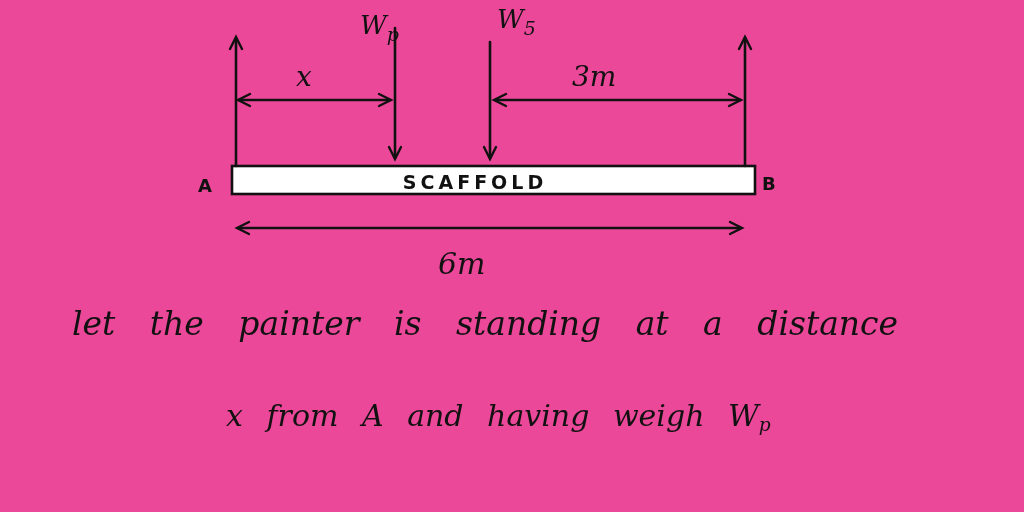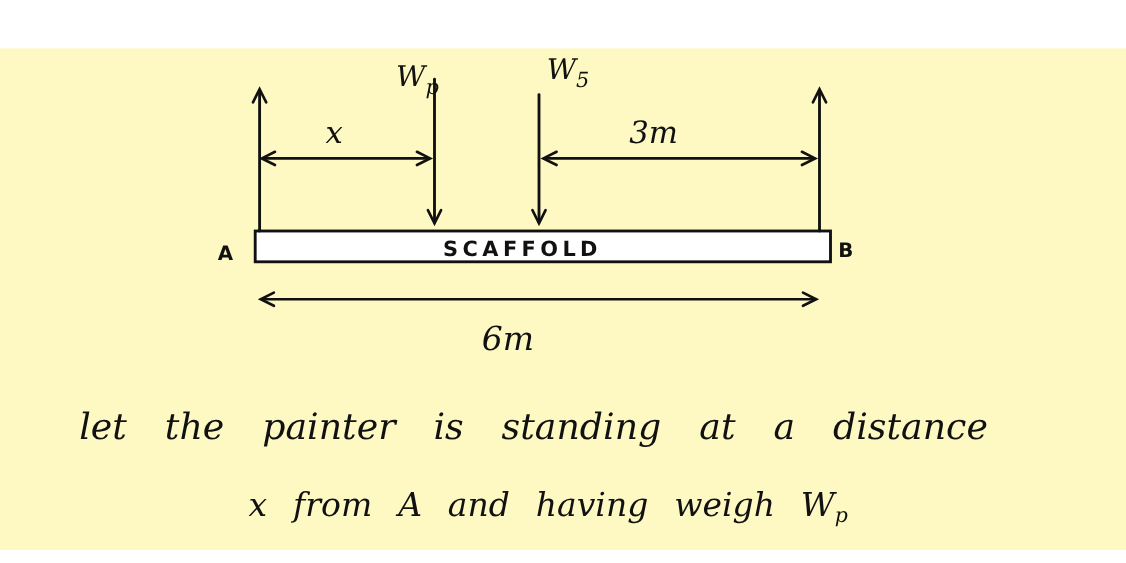--- a/index.html
+++ b/index.html
@@ -1,24 +1,23 @@
 <!DOCTYPE html>
 <html><head>
 <meta charset="utf-8">
 <style>
   html, body { margin: 0; padding: 0; background: #ffffff; }
   .page {
     position: relative;
     width: 1024px;
-    height: 456px;
-    background: #fef9c3;
+    height: 512px;
+    background: #ec4899;
     overflow: hidden;
     font-family: "DejaVu Sans", sans-serif;
     color: #111;
-    margin-top: 44px;
   }
   .diagram-svg { position: absolute; top: 0; left: 0; display: block; }
 
   .svg-label {
     font-family: "DejaVu Serif", serif;
     font-style: italic;
     fill: #111;
   }
   .svg-plain {
     font-family: "DejaVu Sans", sans-serif;
@@ -28,21 +27,21 @@
 
   .hand {
     font-family: "DejaVu Serif", serif;
     font-style: italic;
     color: #111;
     white-space: nowrap;
   }
   .note-line1 {
     position: absolute;
     left: 72px;
-    top: 324px;
+    top: 304px;
     font-size: 33px;
     word-spacing: 24px;
   }
   .note-line2 {
     position: absolute;
     left: 226px;
     top: 398px;
     font-size: 30px;
     word-spacing: 14px;
   }

